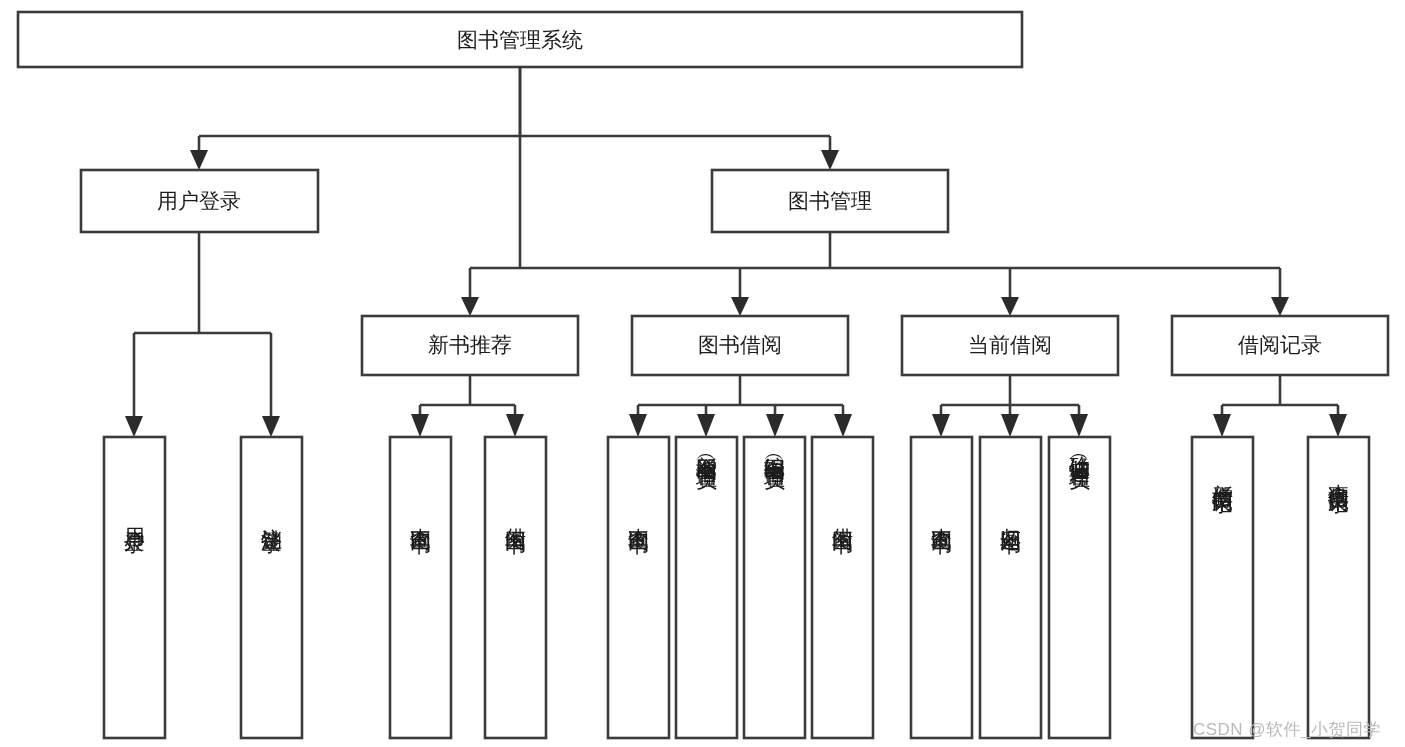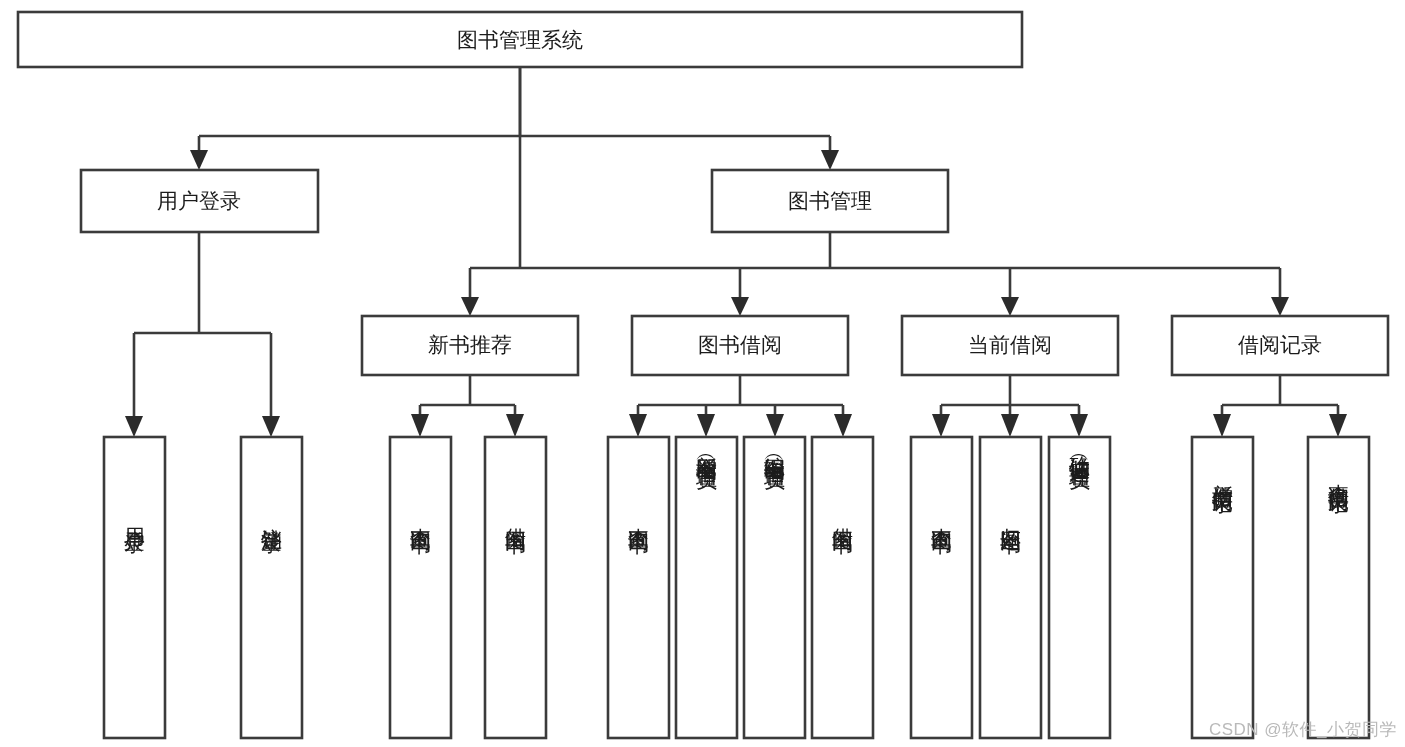--- a/index.html
+++ b/index.html
@@ -52,21 +52,21 @@
     stroke-width: 2.6;
     fill: none;
     stroke-linecap: butt;
   }
   .arrow-head {
     fill: #2b2b2b;
     stroke: none;
   }
   .watermark {
     position: absolute;
-    right: 8px;
+    right: 24px;
     bottom: 6px;
     font-family: "Liberation Sans", sans-serif;
     font-size: 17px;
     color: #b9b9b9;
     white-space: nowrap;
     letter-spacing: 0.5px;
   }
 </style>
 </head>
 <body>

